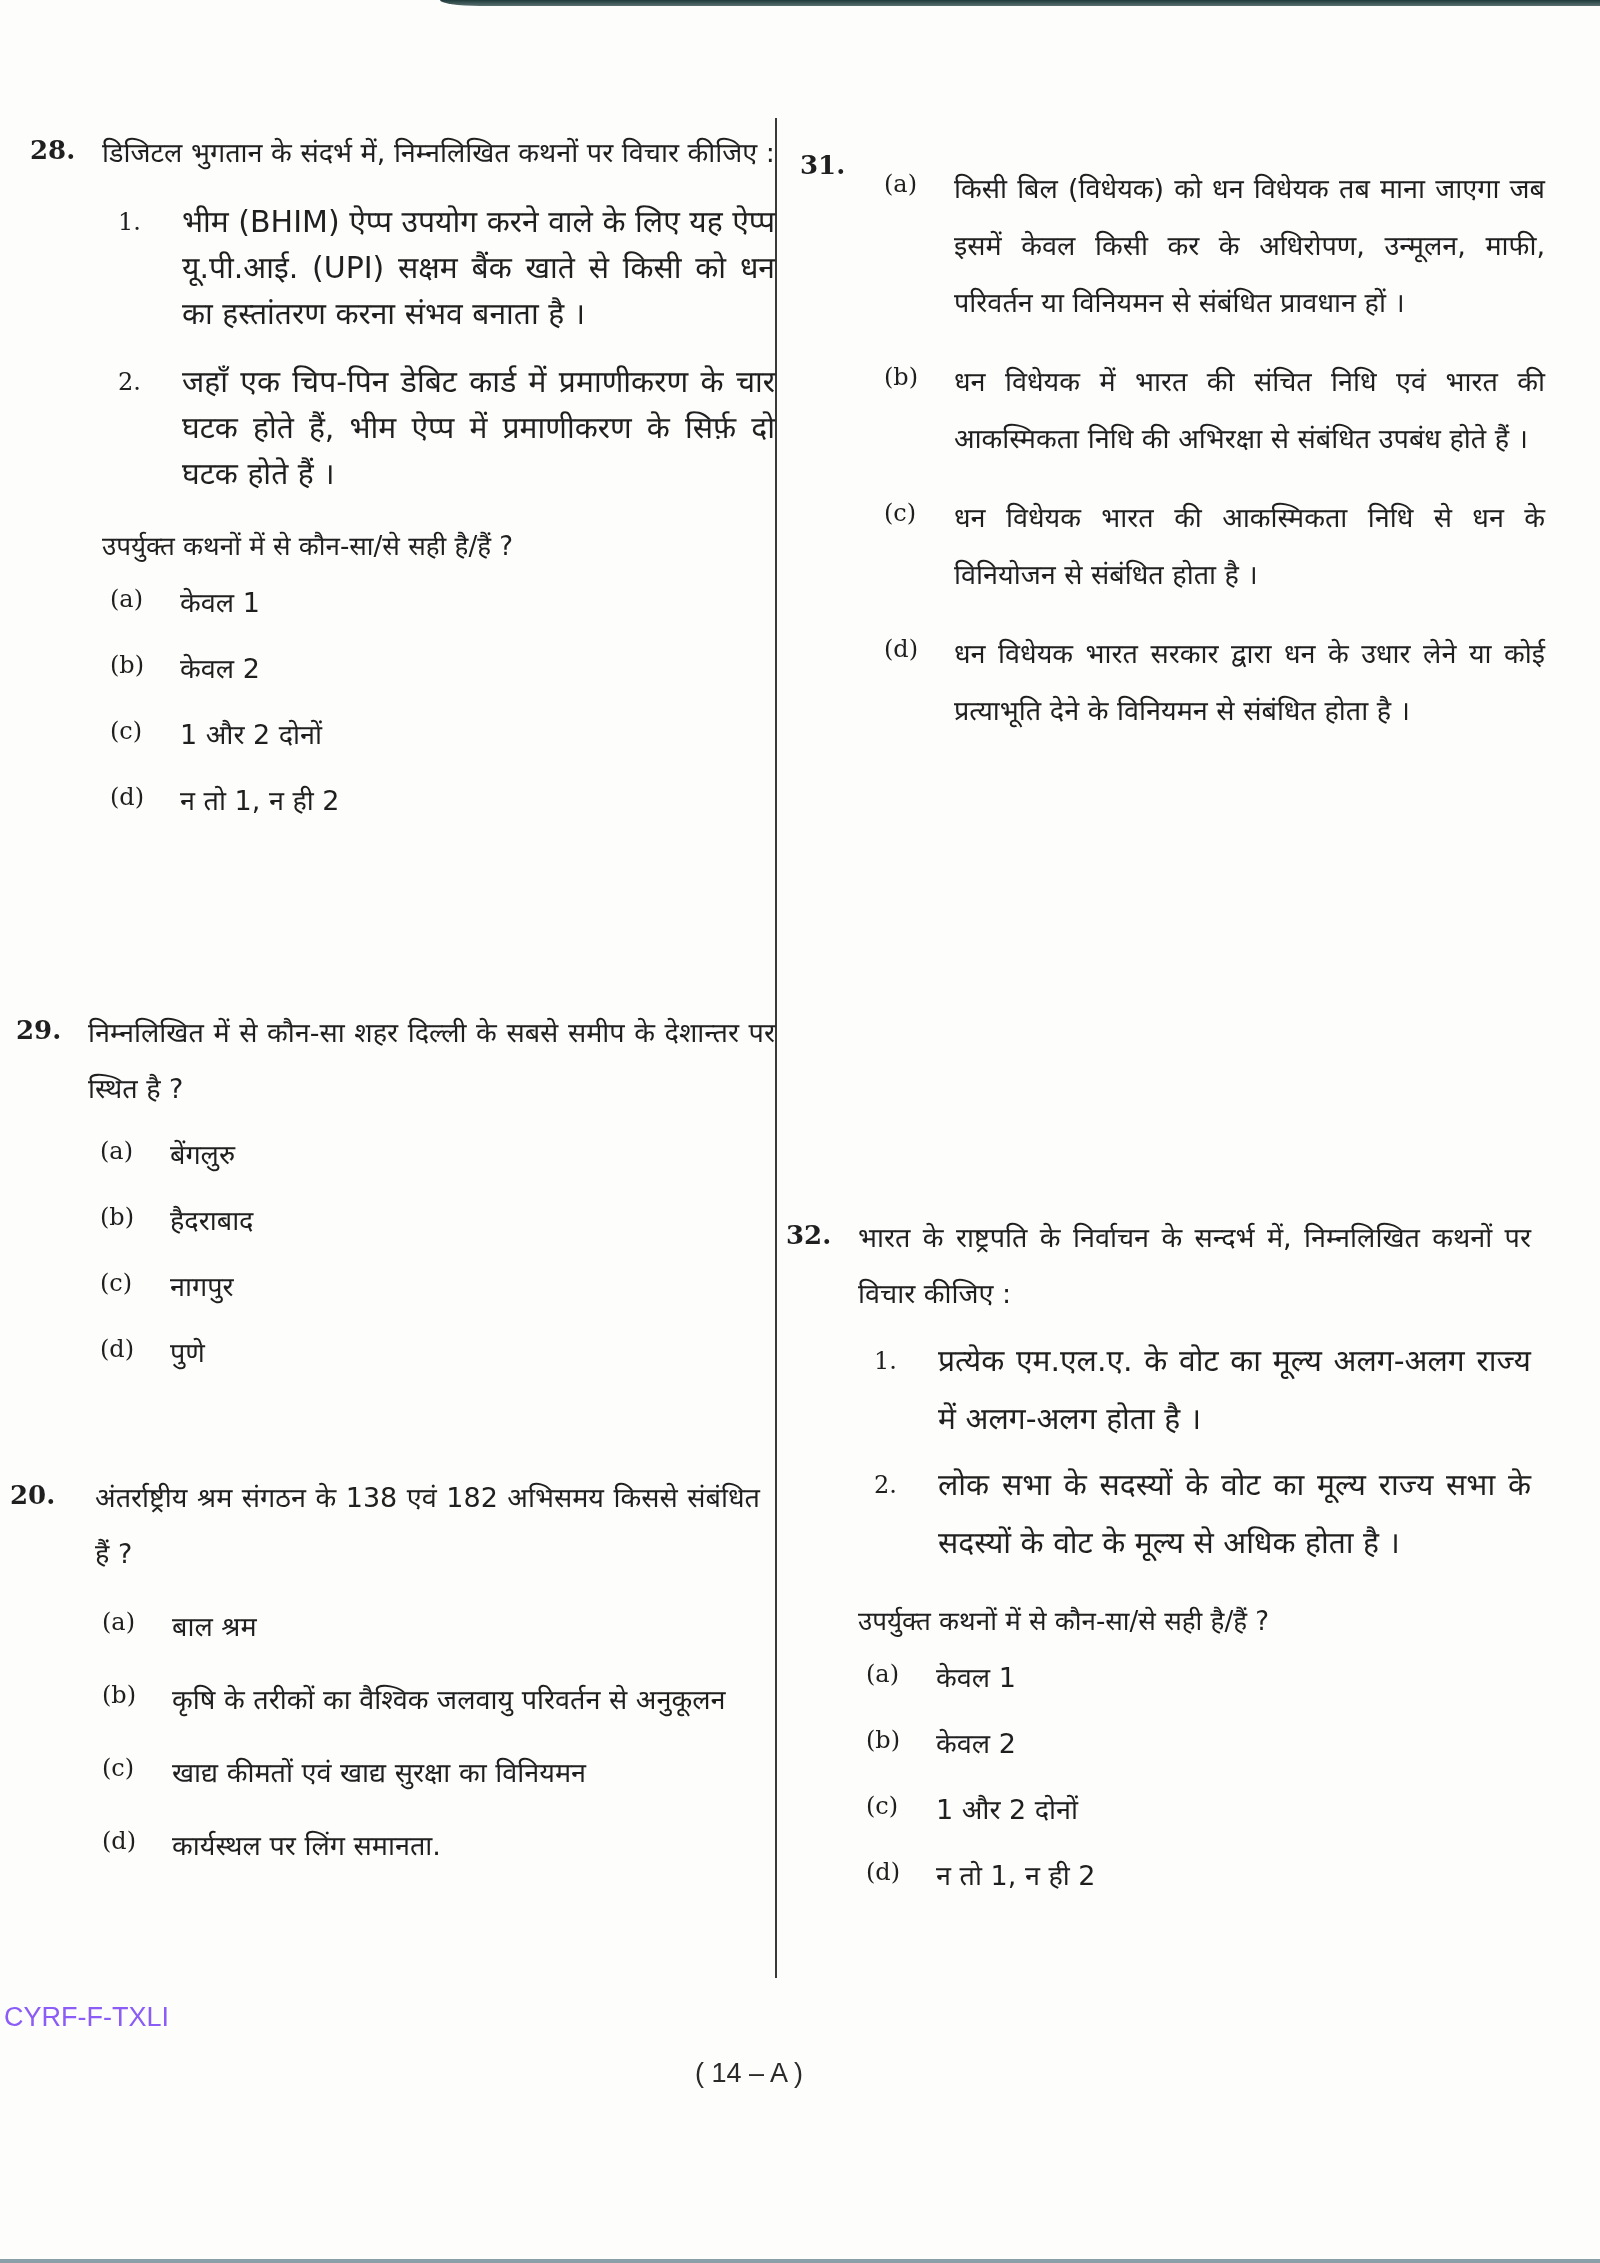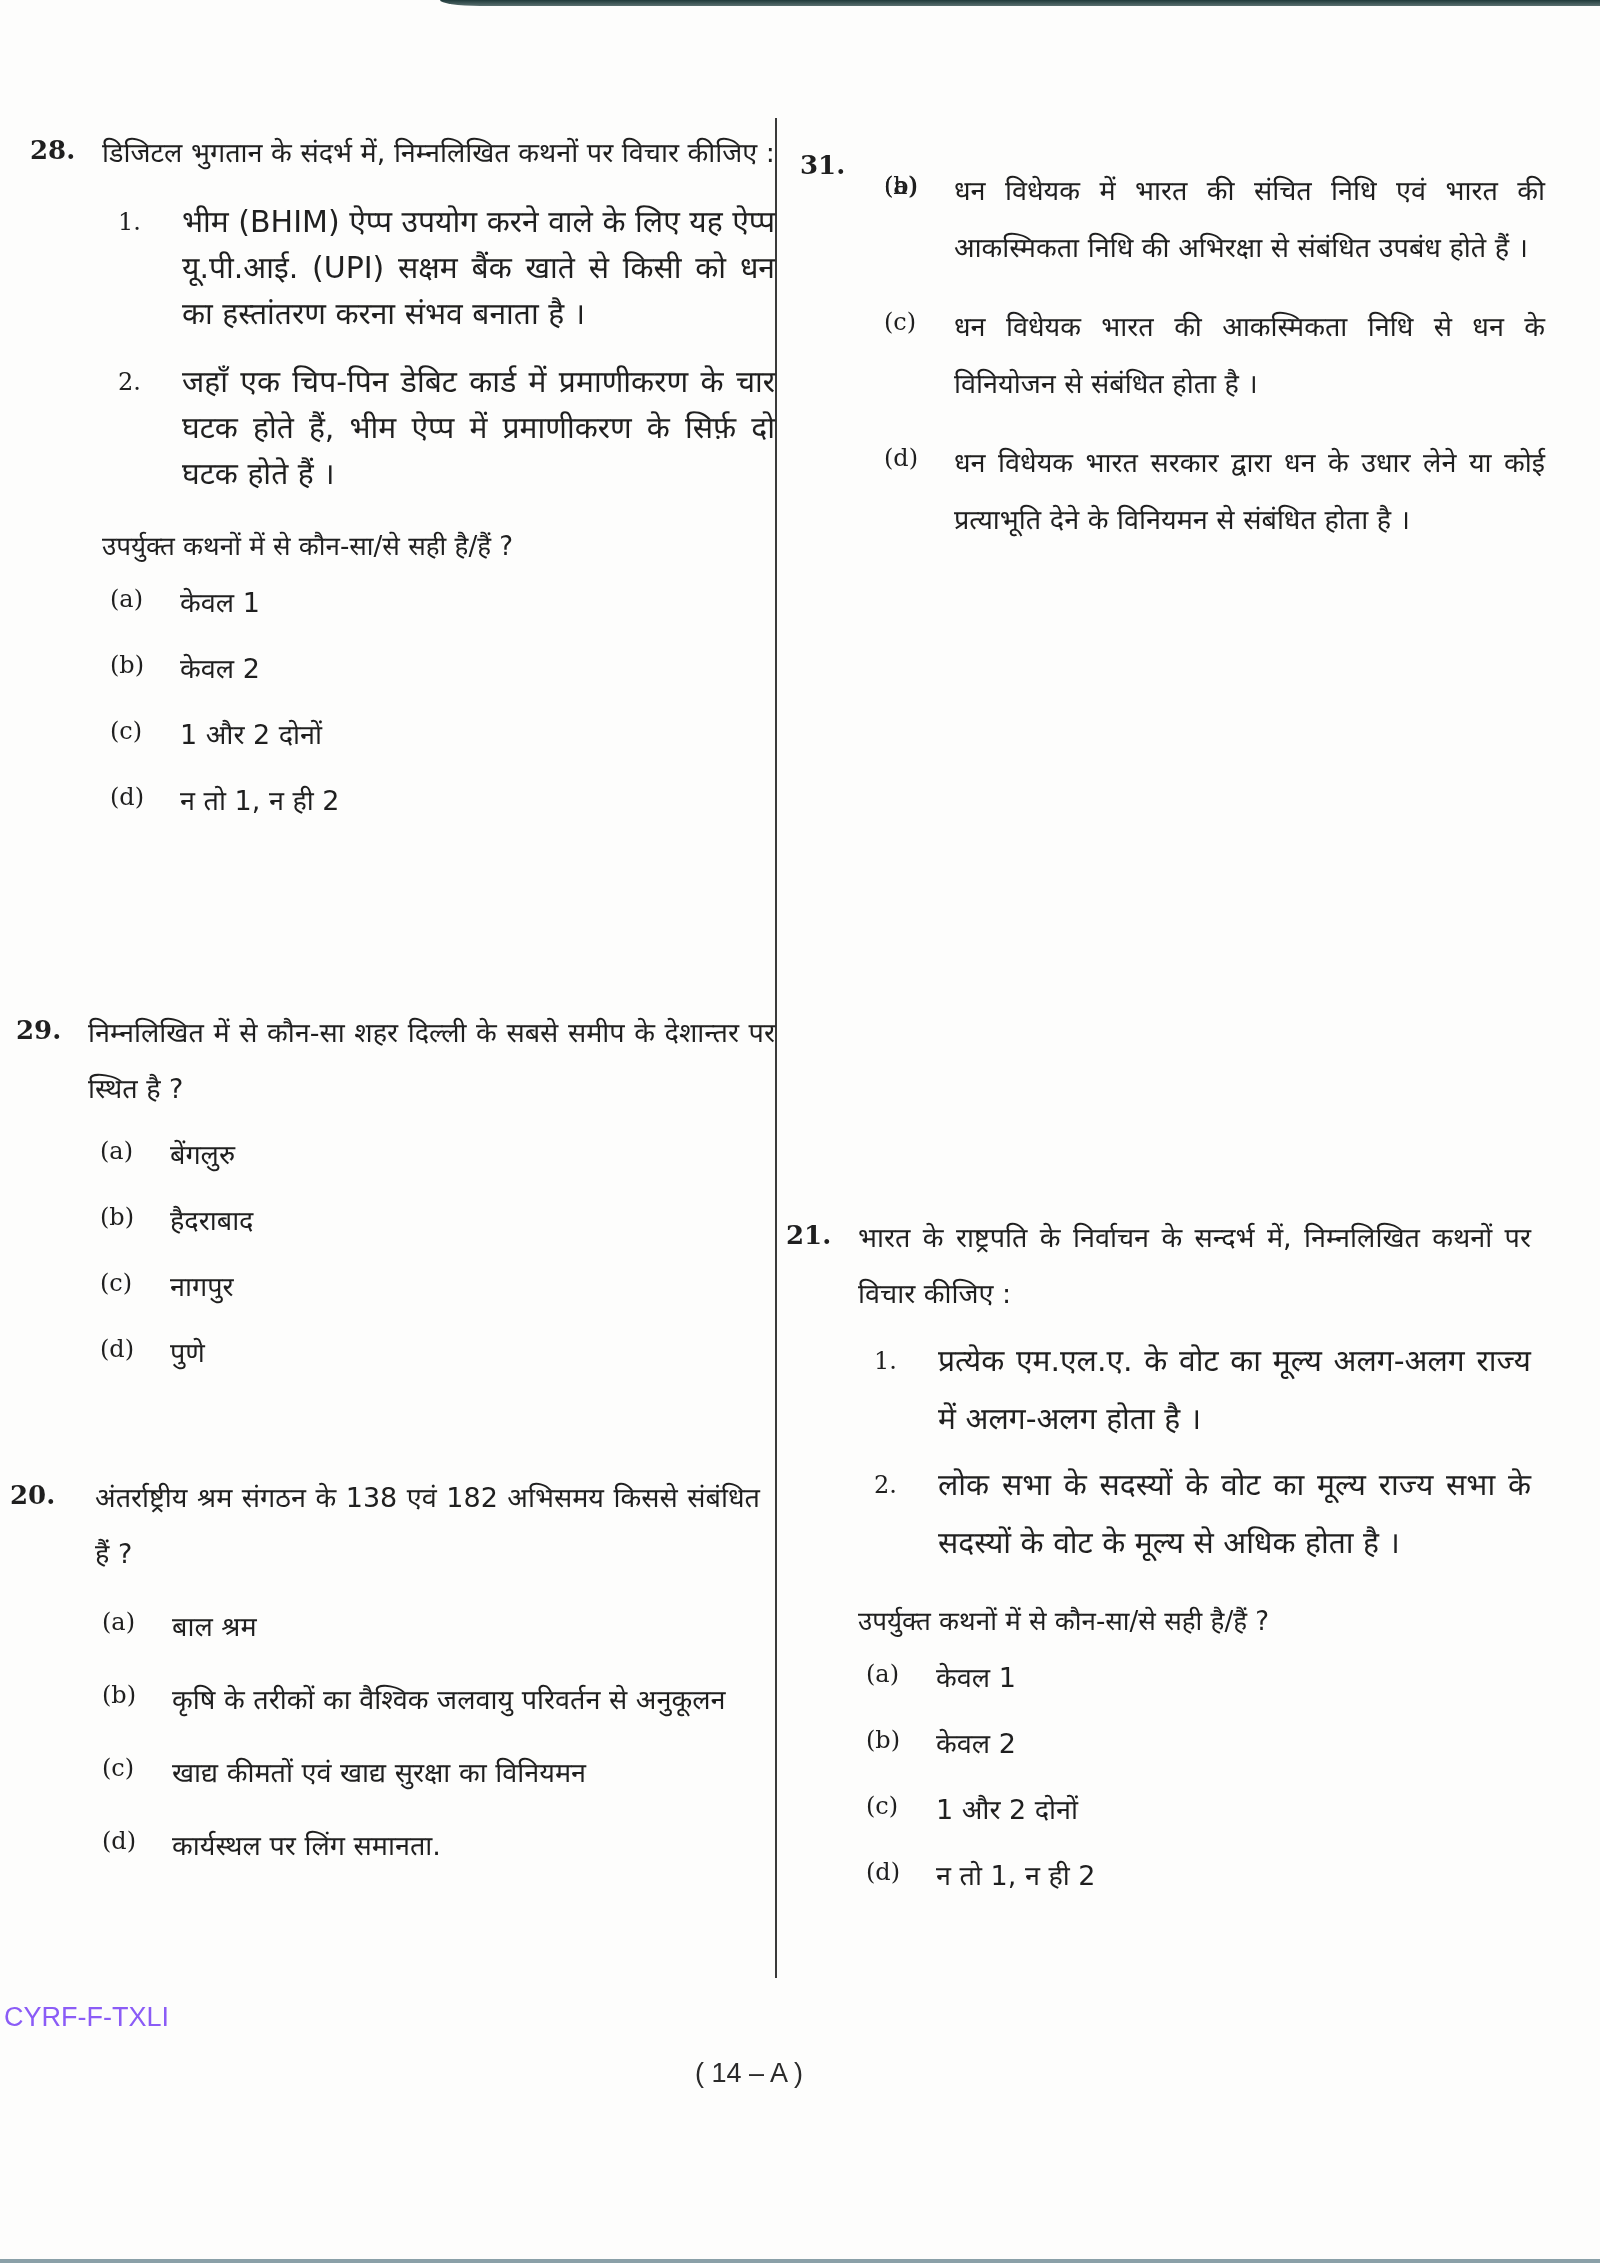--- a/index.html
+++ b/index.html
@@ -156,38 +156,39 @@
   </div>
 </div>
 
 <div class="col col-right">
 
   <div class="q" style="top:0;">
     <div class="q-num" style="top:10px;">31.</div>
     <div class="opts" style="margin-left:84px; margin-top:20px;">
       <div class="optl">
         <span class="opt-label">(a)</span>
+        <span class="opt-text">किसी बिल (विधेयक) को धन विधेयक तब माना जाएगा जब इसमें केवल किसी कर के अधिरोपण, उन्मूलन, माफी, परिवर्तन या विनियमन से संबंधित प्रावधान हों ।</span>
       </div>
       <div class="optl" style="margin-top:22px;">
         <span class="opt-label">(b)</span>
         <span class="opt-text">धन विधेयक में भारत की संचित निधि एवं भारत की आकस्मिकता निधि की अभिरक्षा से संबंधित उपबंध होते हैं ।</span>
       </div>
       <div class="optl" style="margin-top:22px;">
         <span class="opt-label">(c)</span>
         <span class="opt-text">धन विधेयक भारत की आकस्मिकता निधि से धन के विनियोजन से संबंधित होता है ।</span>
       </div>
       <div class="optl" style="margin-top:22px;">
         <span class="opt-label">(d)</span>
         <span class="opt-text">धन विधेयक भारत सरकार द्वारा धन के उधार लेने या कोई प्रत्याभूति देने के विनियमन से संबंधित होता है ।</span>
       </div>
     </div>
   </div>
 
   <div class="q" style="top:1070px; left:-14px; width:745px;">
-    <div class="q-num" style="top:10px;">21.</div>
+    <div class="q-num" style="top:10px;">32.</div>
     <div class="q-text">भारत के राष्ट्रपति के निर्वाचन के सन्दर्भ में, निम्नलिखित कथनों पर विचार कीजिए :</div>
     <div class="stmt loose" style="margin-top:10px;">
       <span class="stmt-num">1.</span>
       <div class="stmt-text">प्रत्येक एम.एल.ए. के वोट का मूल्य अलग-अलग राज्य में अलग-अलग होता है ।</div>
     </div>
     <div class="stmt loose" style="margin-top:8px;">
       <span class="stmt-num">2.</span>
       <div class="stmt-text">लोक सभा के सदस्यों के वोट का मूल्य राज्य सभा के सदस्यों के वोट के मूल्य से अधिक होता है ।</div>
     </div>
     <div class="ask" style="margin-top:24px;">उपर्युक्त कथनों में से कौन-सा/से सही है/हैं ?</div>

